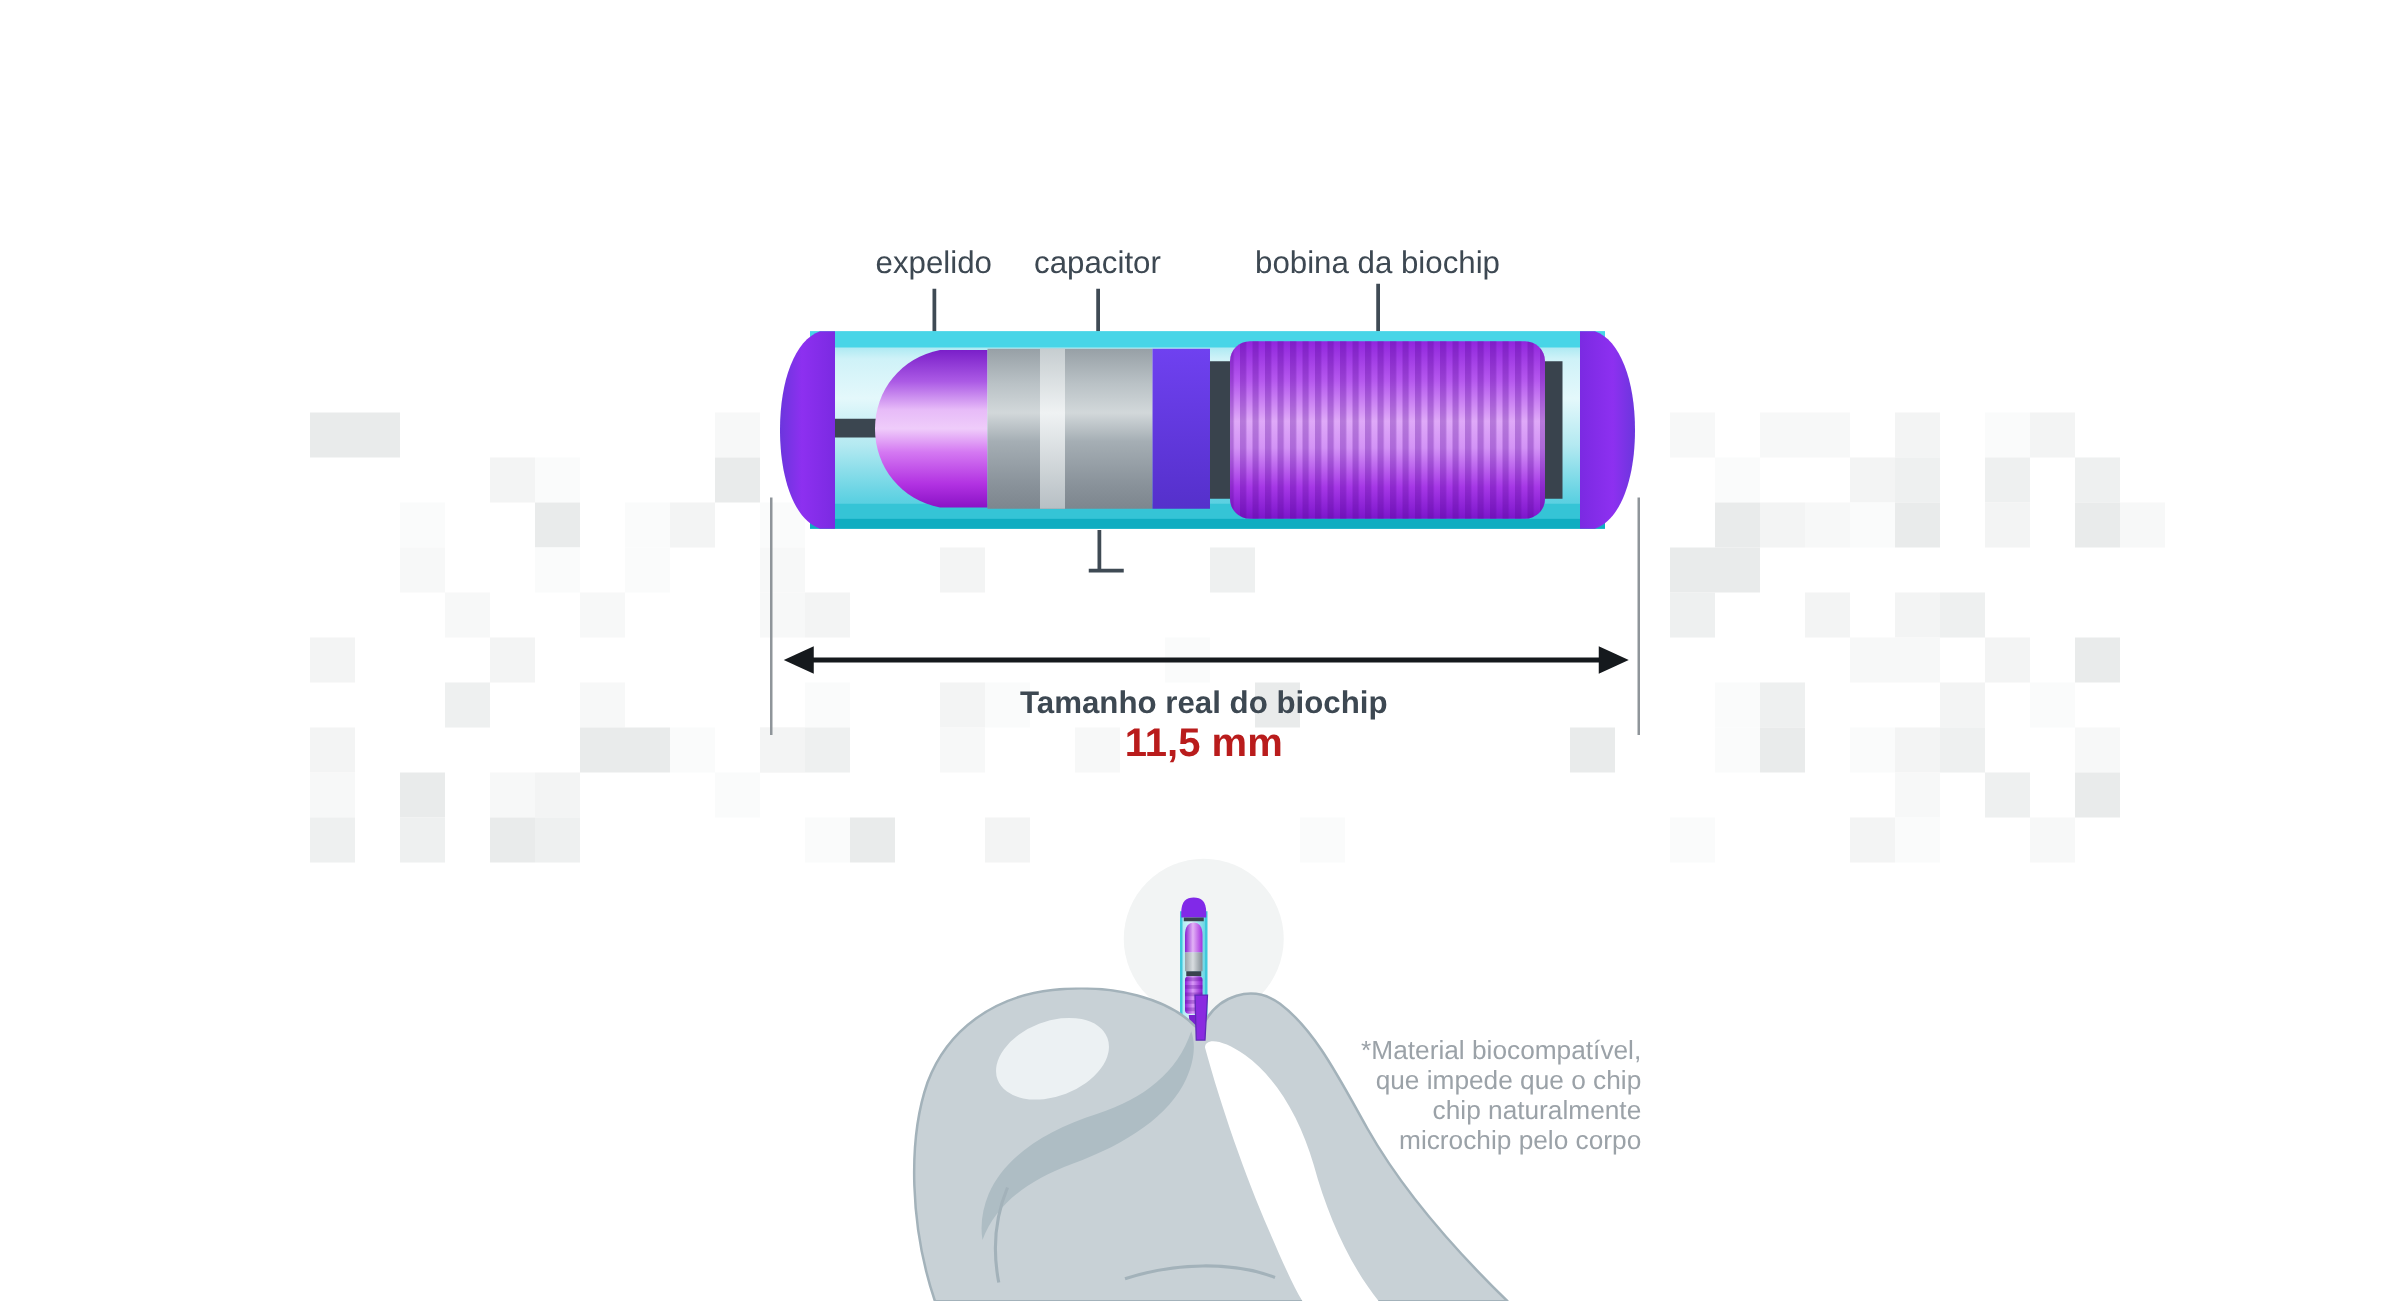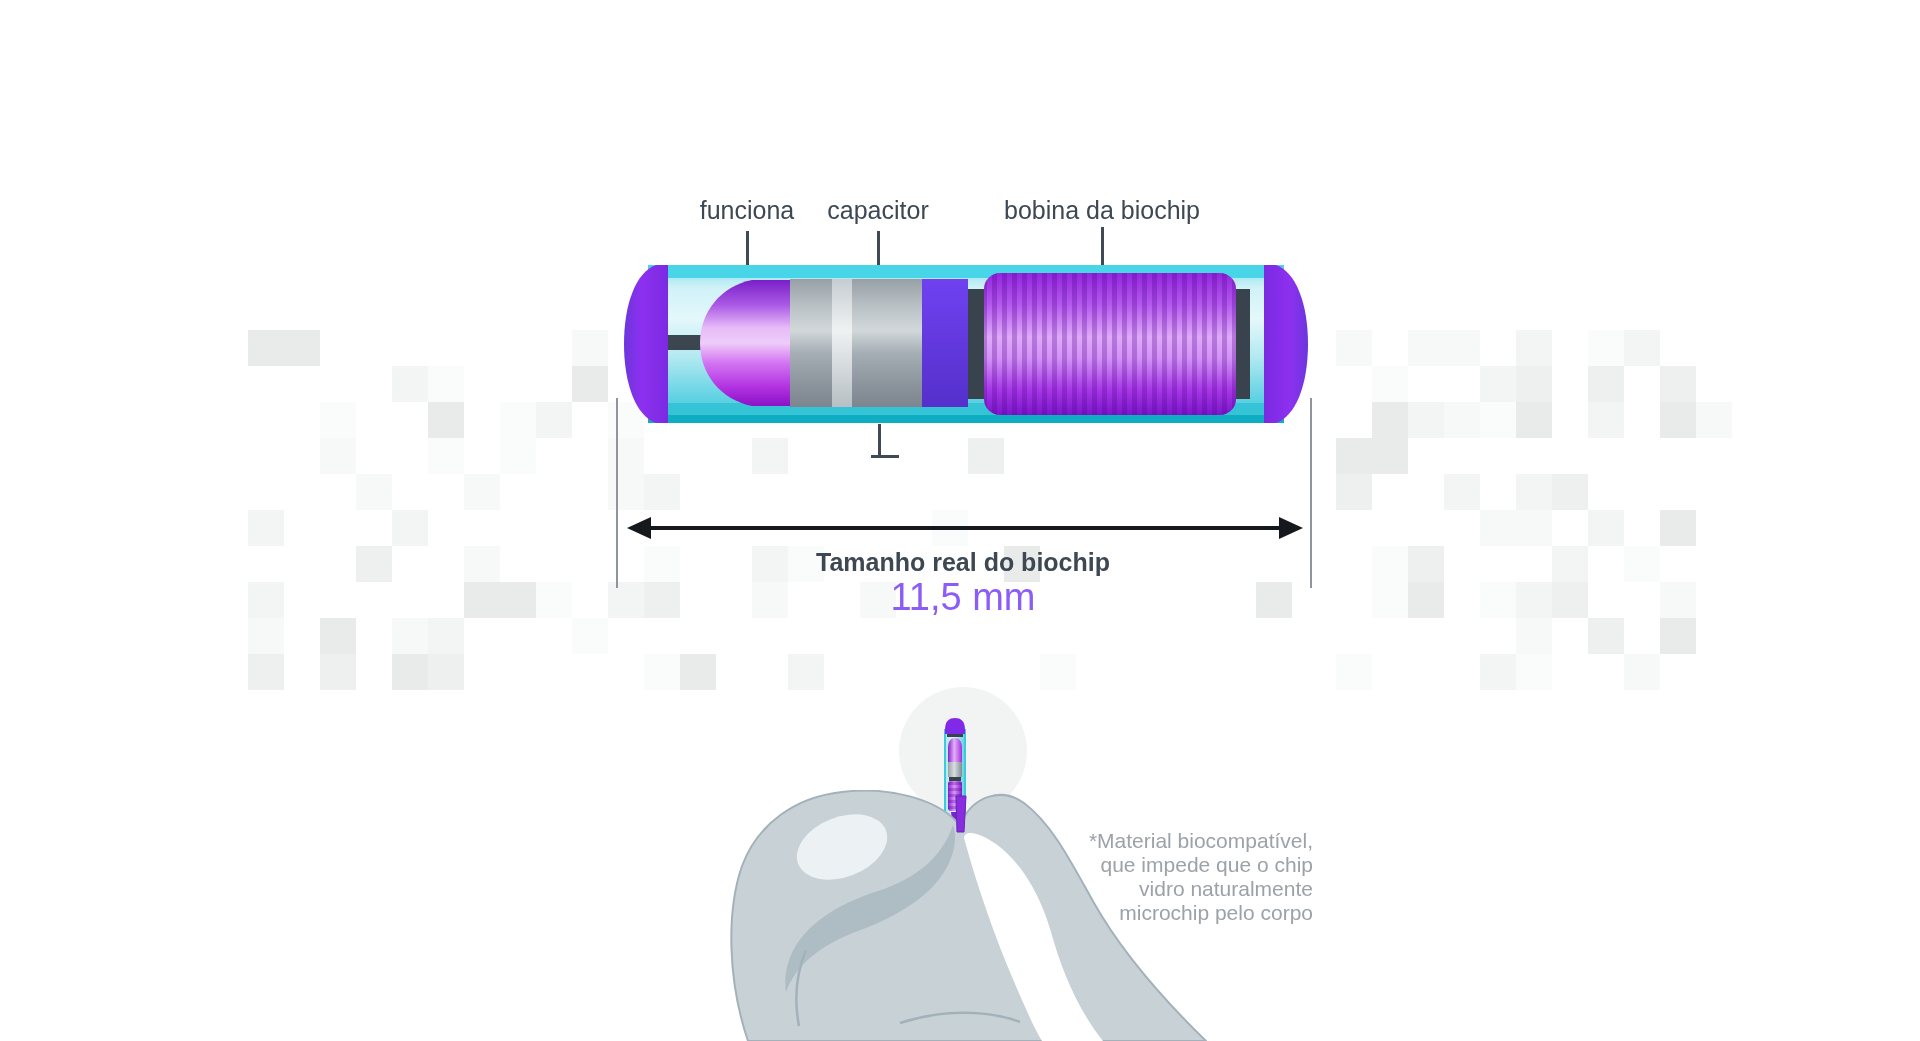--- a/index.html
+++ b/index.html
@@ -11,21 +11,21 @@
          font-size:76px;font-weight:500;letter-spacing:0.5px;color:#3a454f;}
   .part-label{position:absolute;top:196px;transform:translateX(-50%);
               font-size:25px;color:#3d4852;white-space:nowrap;}
   .leader{position:absolute;width:2.5px;background:#3f4a54;}
   .hleader{position:absolute;height:2.5px;background:#3f4a54;}
   .coating{position:absolute;left:910px;top:440px;font-size:25px;line-height:29px;color:#3d4852;}
   .tick{position:absolute;top:398px;width:2px;height:190px;background:#8f959a;}
   .size-heading{position:absolute;left:963px;top:548px;transform:translateX(-50%);
                 font-size:25px;font-weight:700;color:#3d4852;white-space:nowrap;}
   .size-value{position:absolute;left:963px;top:576px;transform:translateX(-50%);
-              font-size:38px;font-weight:400;color:#8b5cf6;white-space:nowrap;}
+              font-size:32px;font-weight:700;color:#b91c1c;white-space:nowrap;}
   .size-approx{position:absolute;left:963px;top:614px;transform:translateX(-50%);
                font-size:25px;line-height:29px;color:#3d4852;text-align:center;white-space:nowrap;}
   .halo{position:absolute;left:899px;top:687px;width:128px;height:128px;border-radius:50%;background:#f2f4f4;}
   .footnote{position:absolute;left:998px;top:829px;width:315px;text-align:right;
             font-size:21px;line-height:24px;color:#9ba2a8;}
 </style>
 </head>
 <body>
 
 <div class="stage">
@@ -177,21 +177,21 @@
     <path d="M58,251 C38,192 36,122 52,76 C68,33 106,7 152,2 C201,-4 246,10 266,31 L272,31 C284,6 312,-3 334,13 C362,34 381,72 404,113 C434,166 476,212 516,251 Z" fill="#c8d1d6" stroke="#a3b2ba" stroke-width="2" stroke-linejoin="round"></path>
     <path d="M352,251 L413,251 C389,221 372,182 361,142 C350,104 331,72 306,54 C288,41 274,40 274,48 C287,96 306,150 325,194 C335,217 344,238 352,251 Z" fill="#ffffff"></path>
     <path d="M263,35 C252,68 225,89 188,101 C147,114 114,135 101,165 C96,177 94,190 96,202 C106,175 130,155 168,141 C212,125 246,102 259,73 C265,60 267,46 263,35 Z" fill="#aebdc4"></path>
     <ellipse cx="152" cy="57" rx="47" ry="30" transform="rotate(-21 152 57)" fill="#ecf1f3"></ellipse>
     <path d="M116,160 C106,184 104,210 109,236" fill="none" stroke="#a3b2ba" stroke-width="2.5"></path>
     <path d="M210,233 C250,220 296,219 330,232" fill="none" stroke="#a3b2ba" stroke-width="2.5"></path>
     <path d="M266,6 L276,6 L274,42 L267,42 Z" fill="#8a2be0" stroke="#5e2ab6" stroke-width="1"></path>
   </svg>
 
 
-  <div class="part-label" style="left:747px">funciona</div>
+  <div class="part-label" style="left:747px">expelido</div>
   <div class="part-label" style="left:878px">capacitor</div>
   <div class="part-label" style="left:1102px">bobina da biochip</div>
   <div class="leader" style="left:746px;top:231px;height:70px"></div>
   <div class="leader" style="left:877px;top:231px;height:70px"></div>
   <div class="leader" style="left:1101px;top:227px;height:70px"></div>
 
   <svg class="abs" style="left:622px;top:263px" width="688" height="162" viewBox="0 0 688 162">
     <defs>
       <linearGradient id="gGlass" x1="0" y1="0" x2="0" y2="1">
         <stop offset="0" stop-color="#7edeeb"></stop>
@@ -278,17 +278,17 @@
   </svg>
 
   <div class="size-heading">Tamanho real do biochip</div>
   <div class="size-value">11,5 mm</div>
   <div class="size-approx">
   </div>
 
   <div class="footnote">
     <div>*Material biocompatível,</div>
     <div>que impede que o chip</div>
-    <div>vidro naturalmente</div>
+    <div>chip naturalmente</div>
     <div>microchip pelo corpo</div>
   </div>
 
 </div>
 
 </body></html>

